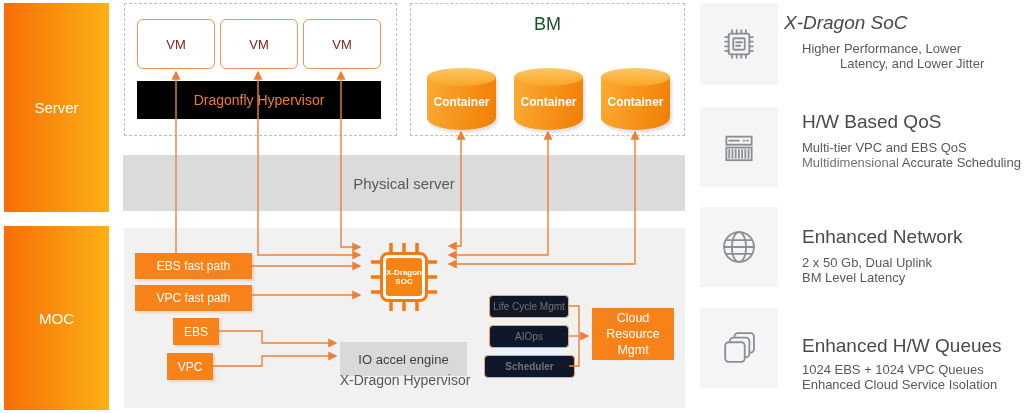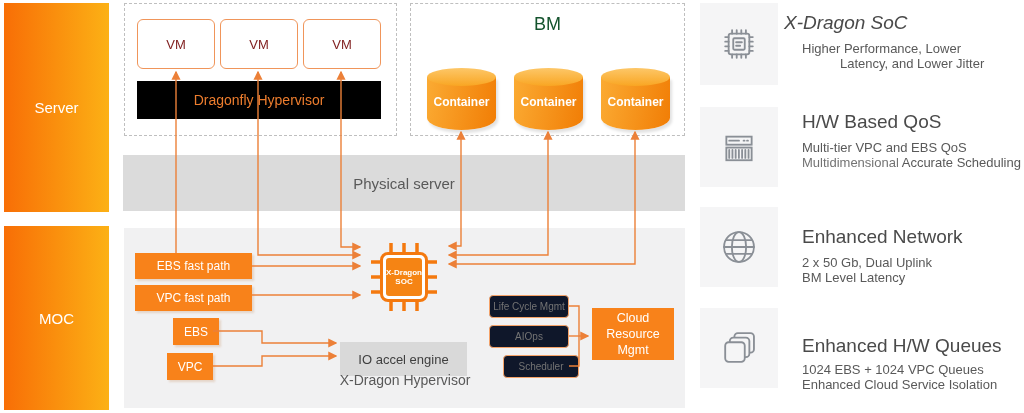--- a/index.html
+++ b/index.html
@@ -114,21 +114,21 @@
       <span>IO accel engine</span>
     </div>
   <div class="abs hyplabel" style="left:325px;top:372px;width:160px;height:18px;">X-Dragon Hypervisor</div>
 
   <div class="abs mgmtbox" style="left:489px;top:295px;width:80px;height:23px;">
       <span>Life Cycle Mgmt</span>
     </div>
   <div class="abs mgmtbox" style="left:489px;top:325px;width:80px;height:23px;">
       <span>AIOps</span>
     </div>
-  <div class="abs mgmtbox" style="left:503px;top:355px;width:76px;height:23px;">
+  <div class="abs mgmtbox" style="left:484px;top:355px;width:91px;height:23px;font-weight:bold;">
       <span>Scheduler</span>
     </div>
 
   <div class="abs cloudbox" style="left:592px;top:308px;width:82px;height:52px;">
       <span>Cloud Resource Mgmt</span>
     </div>
 
   <svg class="overlay" width="1024" height="413" viewBox="0 0 1024 413">
     <defs>
       <marker id="arr" viewBox="0 0 10 10" refX="8.5" refY="5" markerWidth="6.5" markerHeight="6.5" orient="auto-start-reverse">

